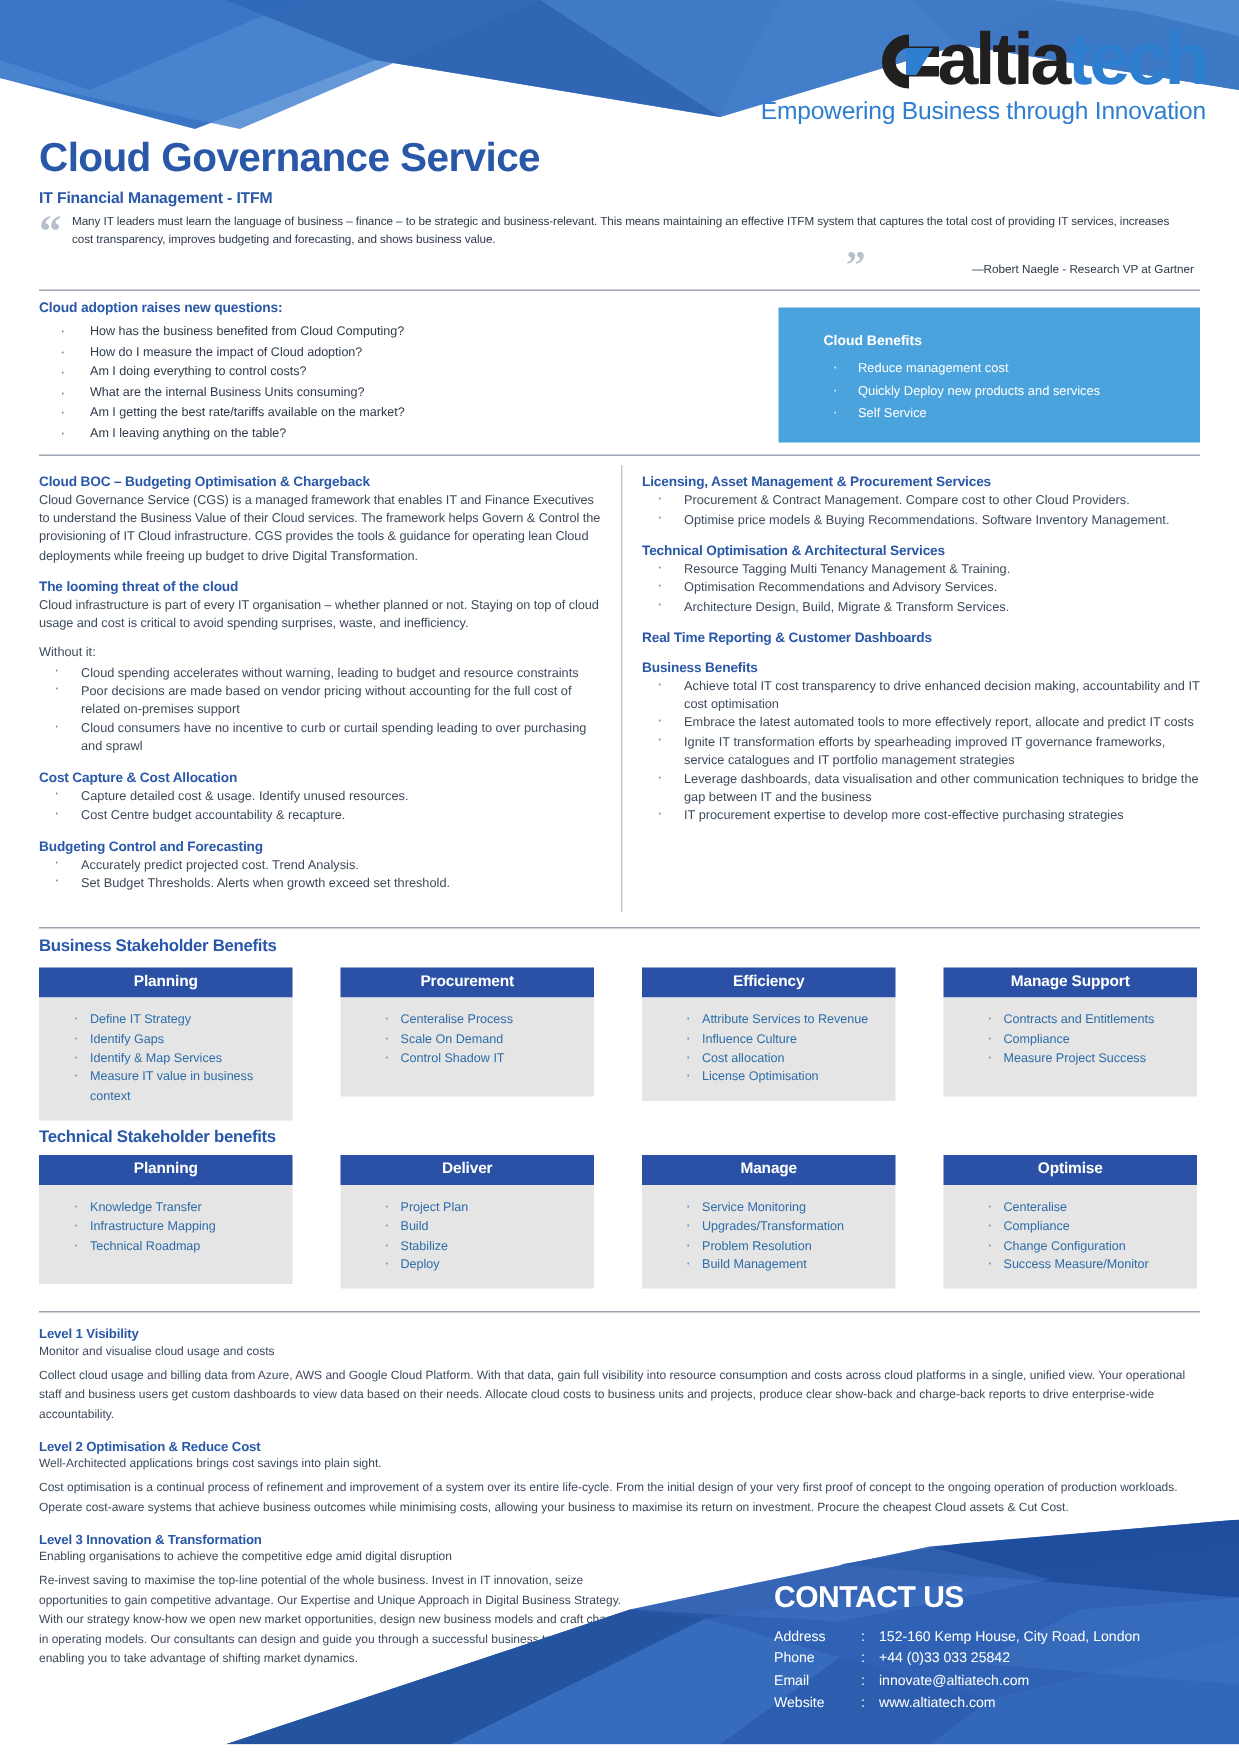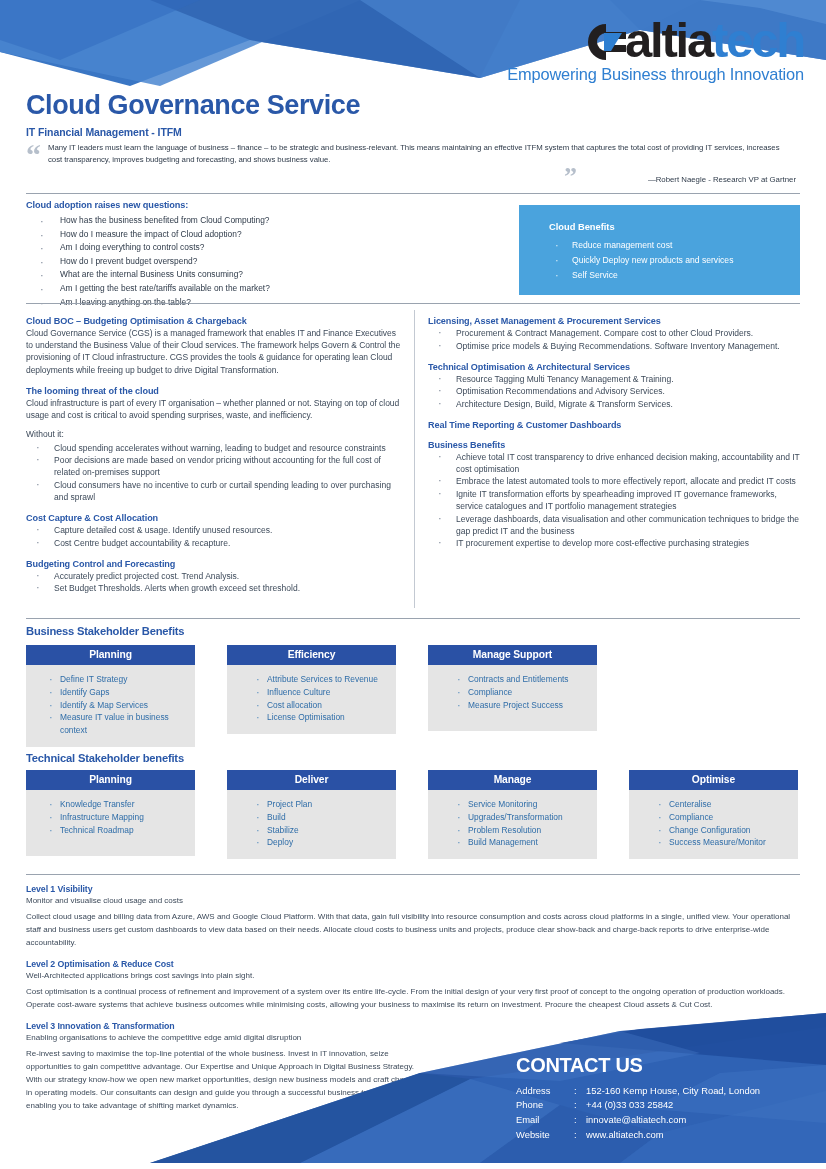--- a/index.html
+++ b/index.html
@@ -303,21 +303,20 @@
   </div>
 
   <div class="rule" style="top:193px;"></div>
 
   <div class="questions">
     <div class="q-head">Cloud adoption raises new questions:</div>
     <ul class="q-list">
       <li>How has the business benefited from Cloud Computing?</li>
       <li>How do I measure the impact of Cloud adoption?</li>
       <li>Am I doing everything to control costs?</li>
-      <li>How do I prevent budget overspend?</li>
       <li>What are the internal Business Units consuming?</li>
       <li>Am I getting the best rate/tariffs available on the market?</li>
       <li>Am I leaving anything on the table?</li>
     </ul>
   </div>
 
   <div class="benefits-box">
     <div class="benefits-title">Cloud Benefits</div>
     <ul class="b-list">
       <li>Reduce management cost</li>
@@ -371,38 +370,48 @@
       <li>Architecture Design, Build, Migrate &amp; Transform Services.</li>
     </ul>
 
     <h3 class="sec-head">Real Time Reporting &amp; Customer Dashboards</h3>
 
     <h3 class="sec-head">Business Benefits</h3>
     <ul class="sec-list">
       <li>Achieve total IT cost transparency to drive enhanced decision making, accountability and IT cost optimisation</li>
       <li>Embrace the latest automated tools to more effectively report, allocate and predict IT costs</li>
       <li>Ignite IT transformation efforts by spearheading improved IT governance frameworks, service catalogues and IT portfolio management strategies</li>
-      <li>Leverage dashboards, data visualisation and other communication techniques to bridge the gap predict IT and the business</li>
+      <li>Leverage dashboards, data visualisation and other communication techniques to bridge the gap between IT and the business</li>
       <li>IT procurement expertise to develop more cost-effective purchasing strategies</li>
     </ul>
   </div>
 
   <div class="rule" style="top:618px;"></div>
 
   <div class="stake-section-title" style="top:625px;">Business Stakeholder Benefits</div>
 
   <div class="cards-row" style="top:645px;">
     <div class="card">
       <div class="card-head">Planning</div>
       <div class="card-body">
         <ul class="card-list">
           <li>Define IT Strategy</li>
           <li>Identify Gaps</li>
           <li>Identify &amp; Map Services</li>
           <li>Measure IT value in business context</li>
+        </ul>
+      </div>
+    </div>
+    <div class="card wide-indent">
+      <div class="card-head">Procurement</div>
+      <div class="card-body">
+        <ul class="card-list">
+          <li>Centeralise Process</li>
+          <li>Scale On Demand</li>
+          <li>Control Shadow IT</li>
         </ul>
       </div>
     </div>
     <div class="card wide-indent">
       <div class="card-head">Efficiency</div>
       <div class="card-body">
         <ul class="card-list">
           <li>Attribute Services to Revenue</li>
           <li>Influence Culture</li>
           <li>Cost allocation</li>

